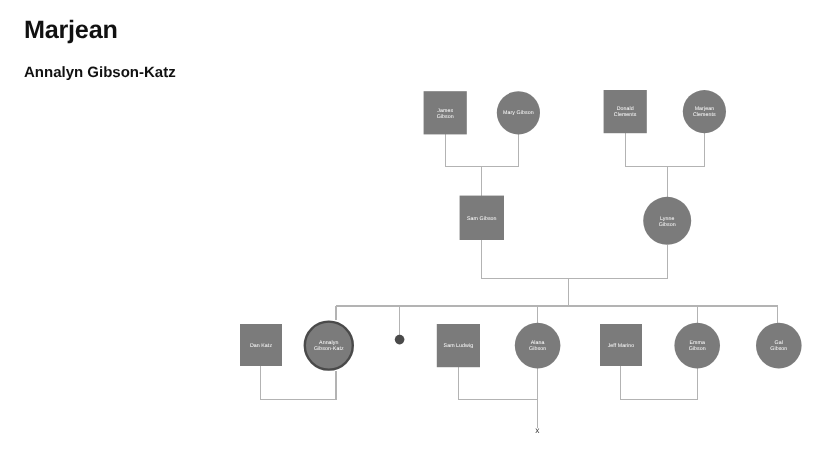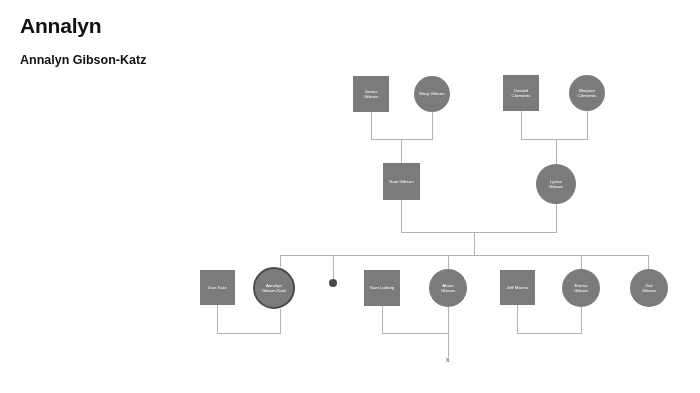--- a/index.html
+++ b/index.html
@@ -92,21 +92,21 @@
     color: #3d3d3d;
     font-family: "Liberation Sans", sans-serif;
     line-height: 1;
   }
 </style>
 </head>
 <body>
 
 <div id="canvas">
 
-  <div class="title">Annalyn</div>
+  <div class="title">Marjean</div>
 
   <div class="subtitle">Annalyn Gibson-Katz</div>
 
   <svg id="lines" viewBox="0 0 700 393" xmlns="http://www.w3.org/2000/svg">
     <g stroke="#b3b3b3" stroke-width="1" fill="none" shape-rendering="crispEdges">
 
       <path d="M371 112 L371 139 L432 139 L432 112"></path>
 
       <path d="M401 139 L401 163"></path>
 

